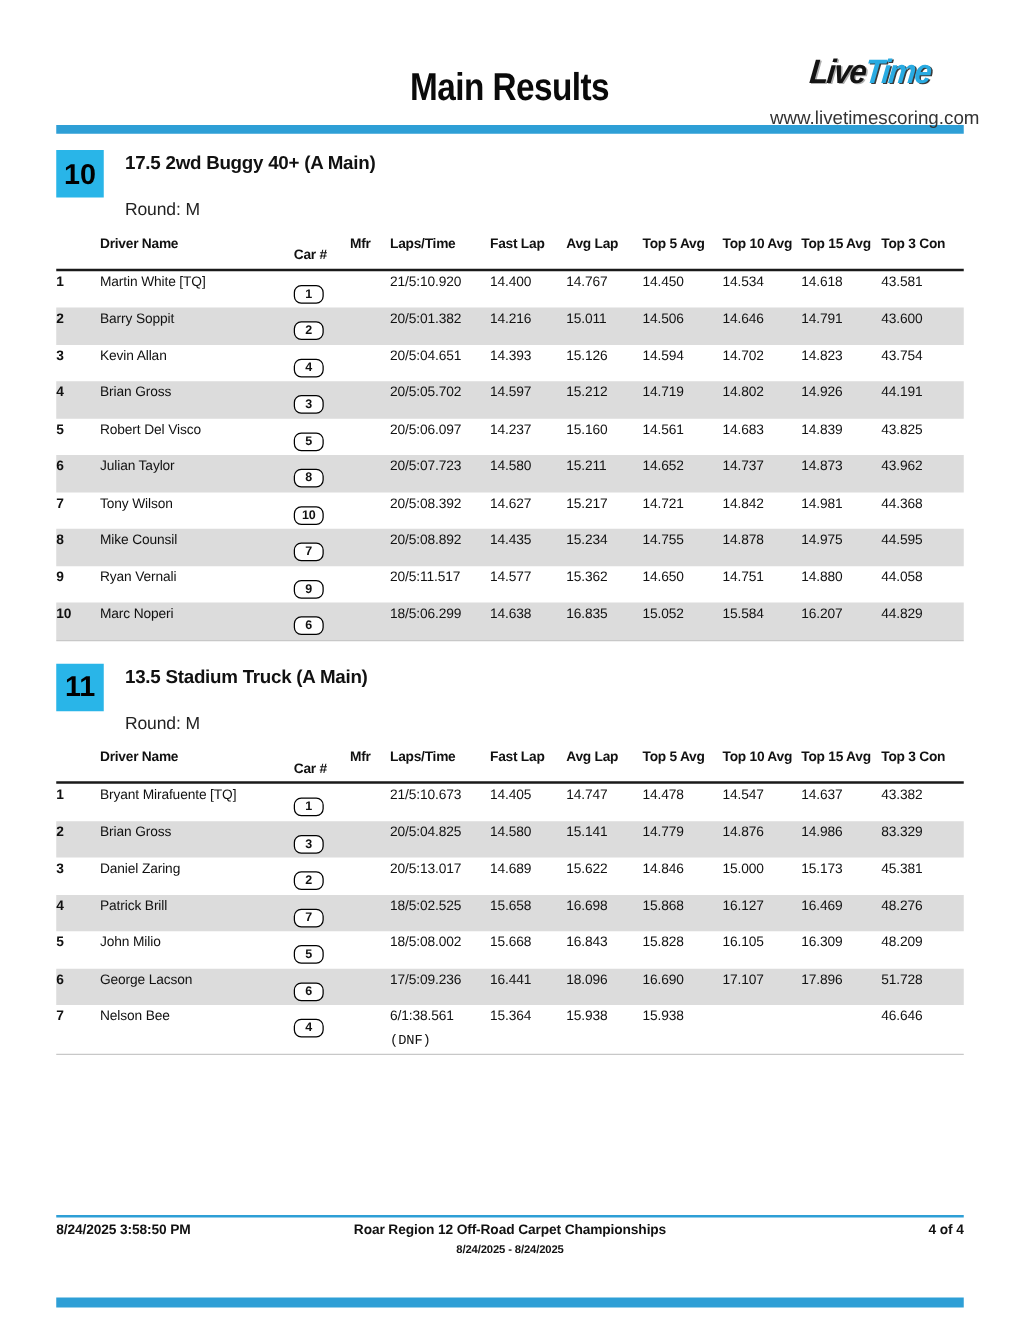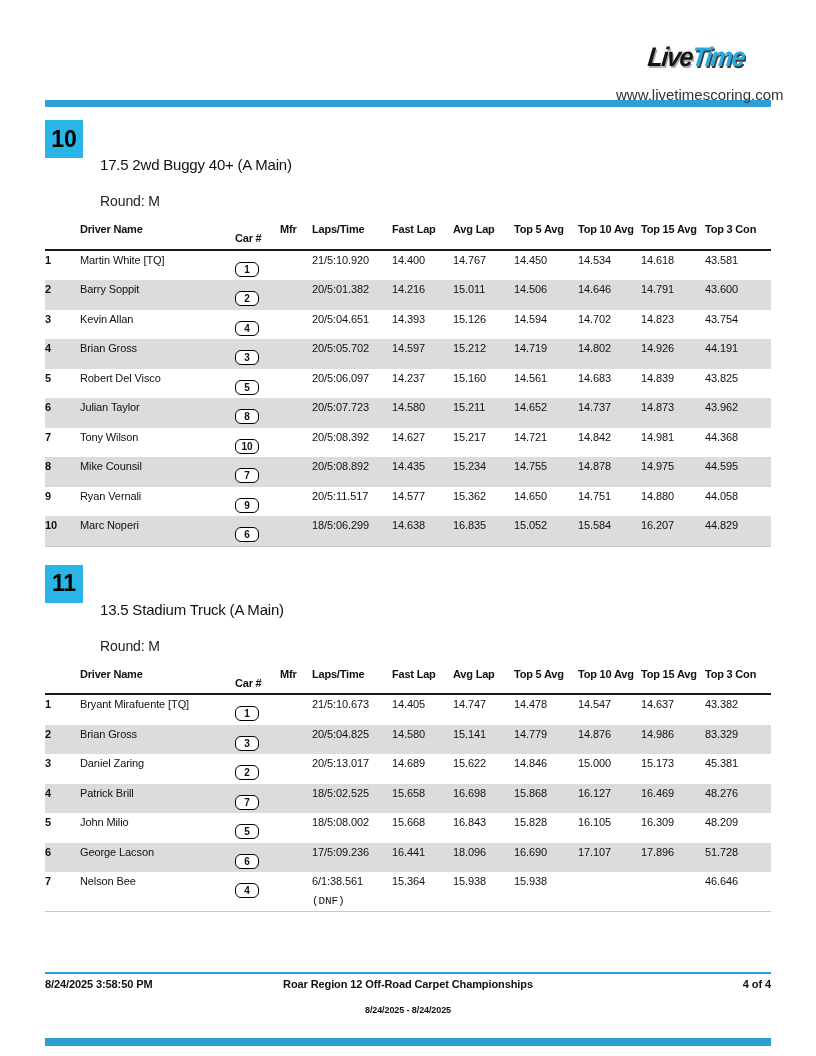--- a/index.html
+++ b/index.html
@@ -20,21 +20,21 @@
   .logo-url { font-size:15px; color:#333; margin-top:13px; letter-spacing:0; }
   .rule { height:7px; background:var(--accent); margin:0 45px; }
 
   
   .race { margin:13px 45px 0 45px; }
   .race + .race { margin-top:18px; }
   .sec-head { display:flex; gap:17px; }
   .badge { width:38px; height:38px; background:var(--badge); color:#000; flex:0 0 38px;
            display:flex; align-items:center; justify-content:center;
            font-size:23px; font-weight:bold; }
-  .sec-title { font-size:15px; font-weight:normal; padding-top:2px; letter-spacing:-0.2px;margin-top:34px; }
+  .sec-title { font-size:15px; font-weight:bold; padding-top:2px; letter-spacing:-0.2px; }
   .sec-round { font-size:14px; color:#222; margin-top:20px; }
 
   
   .table { margin-top:10px; border-bottom:1px solid #c8c8c8; }
   .tr { display:grid; grid-template-columns:35px 155px 45px 32px 80px 61px 61px 64px 63px 64px 66px;
         font-size:11px; }
   .td { line-height:19.5px; white-space:nowrap; padding-right:3px; }
   .th .td { font-weight:bold; line-height:20px; letter-spacing:-0.2px; }
   .th { border-bottom:2px solid #1a1a1a; }
   .tr.alt { background:var(--row-alt); }
@@ -46,29 +46,32 @@
   .laps-note { line-height:19.5px;font-family:Liberation Mono, monospace; }
 
   
   .footer { position:absolute; left:45px; right:45px; top:972px;
             border-top:2px solid var(--accent); padding-top:4px; }
   .footer-row { display:grid; grid-template-columns:1fr auto 1fr; align-items:start;
                 font-size:11px; font-weight:bold; }
   .f-left { text-align:left; }
   .f-center { text-align:right; }
   .f-right { text-align:right; }
-  .footer-dates { text-align:center; font-size:9px; font-weight:bold; margin-top:15px; }
+  .footer-dates { text-align:center; font-size:9px; font-weight:bold; margin-top:4px; }
   .bottom-bar { position:absolute; left:45px; right:45px; top:1038px; height:8px; background:var(--accent); }
 </style>
 </head>
 <body>
 
 <div class="page">
 
   <div class="header">
+    <div class="page-title">
+      <span>Main Results</span>
+    </div>
     <div class="logo">
       <div class="logo-text"><span class="logo-live">Live</span><span class="logo-time">Time</span></div>
       <div class="logo-url">www.livetimescoring.com</div>
     </div>
   </div>
 
   <div class="rule"></div>
 
   <div id="sections">
       <section class="race">

